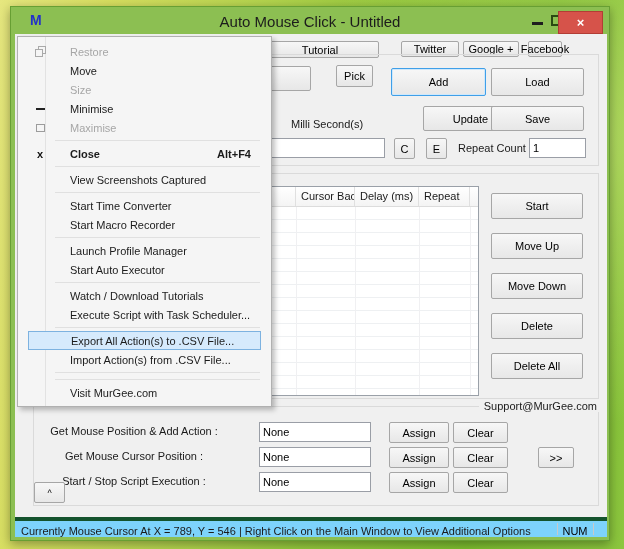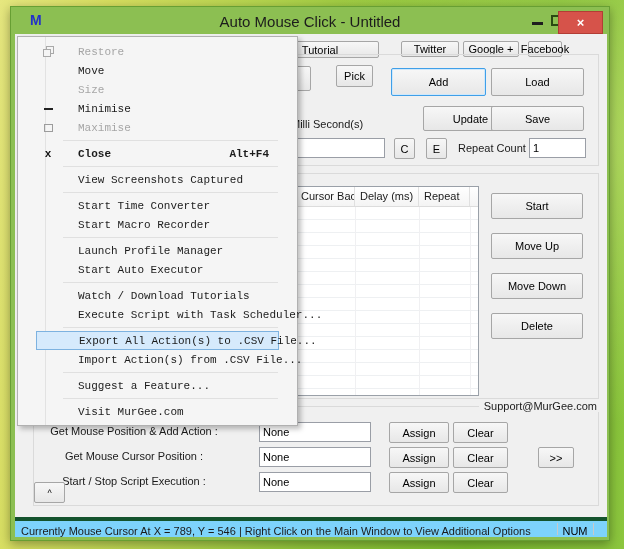--- a/index.html
+++ b/index.html
@@ -83,23 +83,23 @@
   #btn-collapse { left:19px; top:448px; width:31px; height:21px; font-size:9px; }
 
   
   #statusbar { position:absolute; left:0; bottom:0; width:592px; height:20px;
     background:#7dd3fc; border-top:4px solid #14532d; }
   #status-text { position:absolute; left:6px; top:4px; color:#1a1a1a; white-space:nowrap; }
   .sb-sep { position:absolute; top:2px; bottom:2px; width:1px; background:#c9c9c9; }
   #num-ind { position:absolute; left:542px; width:36px; top:4px; text-align:center; }
 
   
-  .menu { position:absolute; left:17px; top:36px; width:281px; background:#f5f5f5;
+  .menu { position:absolute; left:17px; top:36px; width:255px; background:#f5f5f5;
     border:1px solid #b0b0b0; box-shadow:3px 3px 5px rgba(0,0,0,.25);
-    padding:5px 16px 4px; z-index:10;font-family:Liberation Mono, monospace; }
+    padding:5px 8px 4px; z-index:10; }
   .menu-gutter { position:absolute; left:27px; top:0; bottom:0; width:1px; background:#e2e2e2; }
   .menu-item { position:relative; height:19px; display:flex; align-items:center;
     padding-left:44px; font-size:11px; color:#1b1b1b; cursor:pointer; white-space:nowrap; }
   .menu-item.disabled { color:#a6a6a6; }
   .menu-item.bold { font-weight:700; }
   .menu-item.highlighted { background:#d6eafc; border:1px solid #7db2e0; height:19px;
     margin:0 2px; padding-left:42px; }
   .menu-sep { position:relative; height:7px; }
   .menu-sep::after { content:""; position:absolute; left:29px; right:3px; top:3px; height:1px; background:#e0e0e0; }
   .mi-icon { position:absolute; left:6px; width:16px; display:flex; align-items:center; justify-content:center; }
@@ -159,20 +159,21 @@
         <div class="lv-vline" style="left:313px"></div>
         <div class="lv-vline" style="left:377px"></div>
         <div class="lv-vline" style="left:428px"></div>
       </div>
     </div>
 
     <div class="btn side-btn" id="btn-start">Start</div>
     <div class="btn side-btn" id="btn-moveup">Move Up</div>
     <div class="btn side-btn" id="btn-movedown">Move Down</div>
     <div class="btn side-btn" id="btn-delete">Delete</div>
+    <div class="btn side-btn" id="btn-deleteall">Delete All</div>
 
     <span id="lbl-support">Support@MurGee.com</span>
 
     <span class="hk-label lbl" style="top:391px">Get Mouse Position &amp; Add Action :</span>
     <input class="tbox hk-input" style="top: 388px;" value="None">
     <div class="btn hk-assign" style="top:388px">Assign</div>
     <div class="btn hk-clear" style="top:388px">Clear</div>
 
     <span class="hk-label lbl" style="top:416px">Get Mouse Cursor Position :</span>
     <input class="tbox hk-input" style="top: 413px;" value="None">
@@ -259,20 +260,17 @@
       <span>Execute Script with Task Scheduler...</span>
     </div>
     <div class="menu-sep"></div>
     <div class="menu-item highlighted">
       <span>Export All Action(s) to .CSV File...</span>
     </div>
     <div class="menu-item">
       <span>Import Action(s) from .CSV File...</span>
     </div>
     <div class="menu-sep"></div>
-    <div class="menu-item">
-      <span>Suggest a Feature...</span>
-    </div>
     <div class="menu-sep"></div>
     <div class="menu-item">
       <span>Visit MurGee.com</span>
     </div>
   </div>
 
 </body></html>

